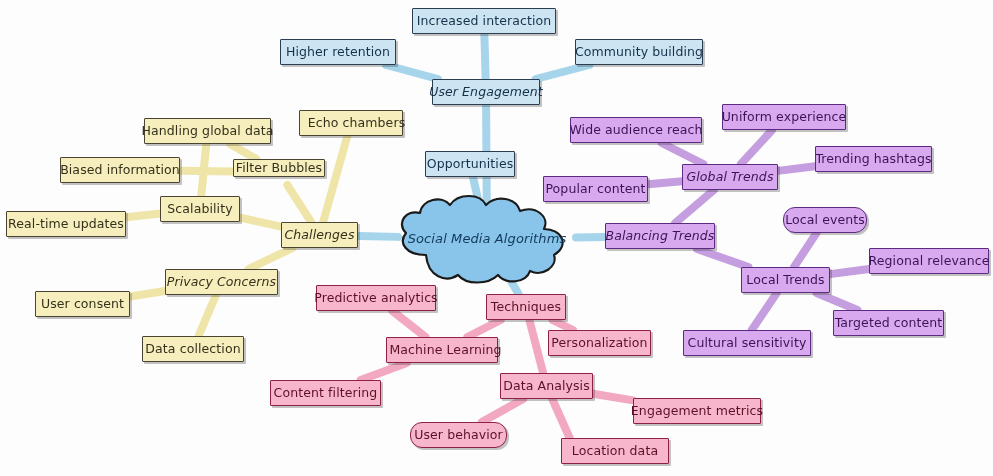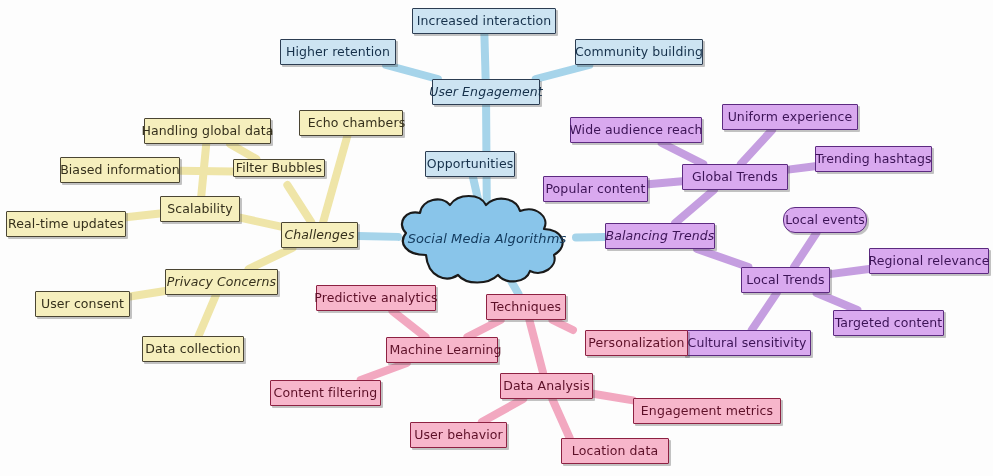--- a/index.html
+++ b/index.html
@@ -183,27 +183,27 @@
       </div>
       <div class="node yellow" style="left: 35px; top: 291px; width: 95px; height: 26px;">
         <span class="label">User consent</span>
       </div>
       <div class="node yellow" style="left: 142px; top: 336px; width: 102px; height: 26px;">
         <span class="label">Data collection</span>
       </div>
       <div class="node purple italic" style="left: 605px; top: 223px; width: 110px; height: 26px;">
         <span class="label">Balancing Trends</span>
       </div>
-      <div class="node purple" style="left: 682px; top: 164px; width: 106px; height: 26px;">
+      <div class="node purple" style="left: 682px; top: 164px; width: 96px; height: 26px; font-style: italic;">
         <span class="label">Global Trends</span>
       </div>
       <div class="node purple" style="left: 570px; top: 117px; width: 132px; height: 26px;">
         <span class="label">Wide audience reach</span>
       </div>
-      <div class="node purple" style="left: 722px; top: 104px; width: 136px; height: 26px;">
+      <div class="node purple" style="left: 722px; top: 104px; width: 124px; height: 26px;">
         <span class="label">Uniform experience</span>
       </div>
       <div class="node purple" style="left: 815px; top: 146px; width: 117px; height: 26px;">
         <span class="label">Trending hashtags</span>
       </div>
       <div class="node purple" style="left: 543px; top: 176px; width: 105px; height: 26px;">
         <span class="label">Popular content</span>
       </div>
       <div class="node purple" style="left: 741px; top: 267px; width: 89px; height: 26px;">
         <span class="label">Local Trends</span>
@@ -225,29 +225,29 @@
       </div>
       <div class="node pink" style="left: 386px; top: 337px; width: 112px; height: 26px; padding-left: 16px;">
         <span class="label">Machine Learning</span>
       </div>
       <div class="node pink" style="left: 316px; top: 285px; width: 120px; height: 26px;">
         <span class="label">Predictive analytics</span>
       </div>
       <div class="node pink" style="left: 270px; top: 380px; width: 111px; height: 26px;">
         <span class="label">Content filtering</span>
       </div>
-      <div class="node pink" style="left: 548px; top: 330px; width: 103px; height: 26px; margin-left: 37px;">
+      <div class="node pink" style="left: 548px; top: 330px; width: 103px; height: 26px;">
         <span class="label">Personalization</span>
       </div>
       <div class="node pink" style="left: 500px; top: 373px; width: 93px; height: 26px;">
         <span class="label">Data Analysis</span>
       </div>
-      <div class="node pink" style="left: 410px; top: 422px; width: 97px; height: 26px;">
+      <div class="node pink" style="left: 410px; top: 422px; width: 97px; height: 26px; border-radius: 12px;">
         <span class="label">User behavior</span>
       </div>
       <div class="node pink" style="left: 529px; top: 438px; width: 108px; height: 26px; margin-left: 32px;">
         <span class="label">Location data</span>
       </div>
-      <div class="node pink" style="left: 633px; top: 398px; width: 148px; height: 26px;">
+      <div class="node pink" style="left: 633px; top: 398px; width: 128px; height: 26px;">
         <span class="label">Engagement metrics</span>
       </div>
     </div>
 </div>
 
 </body></html>

